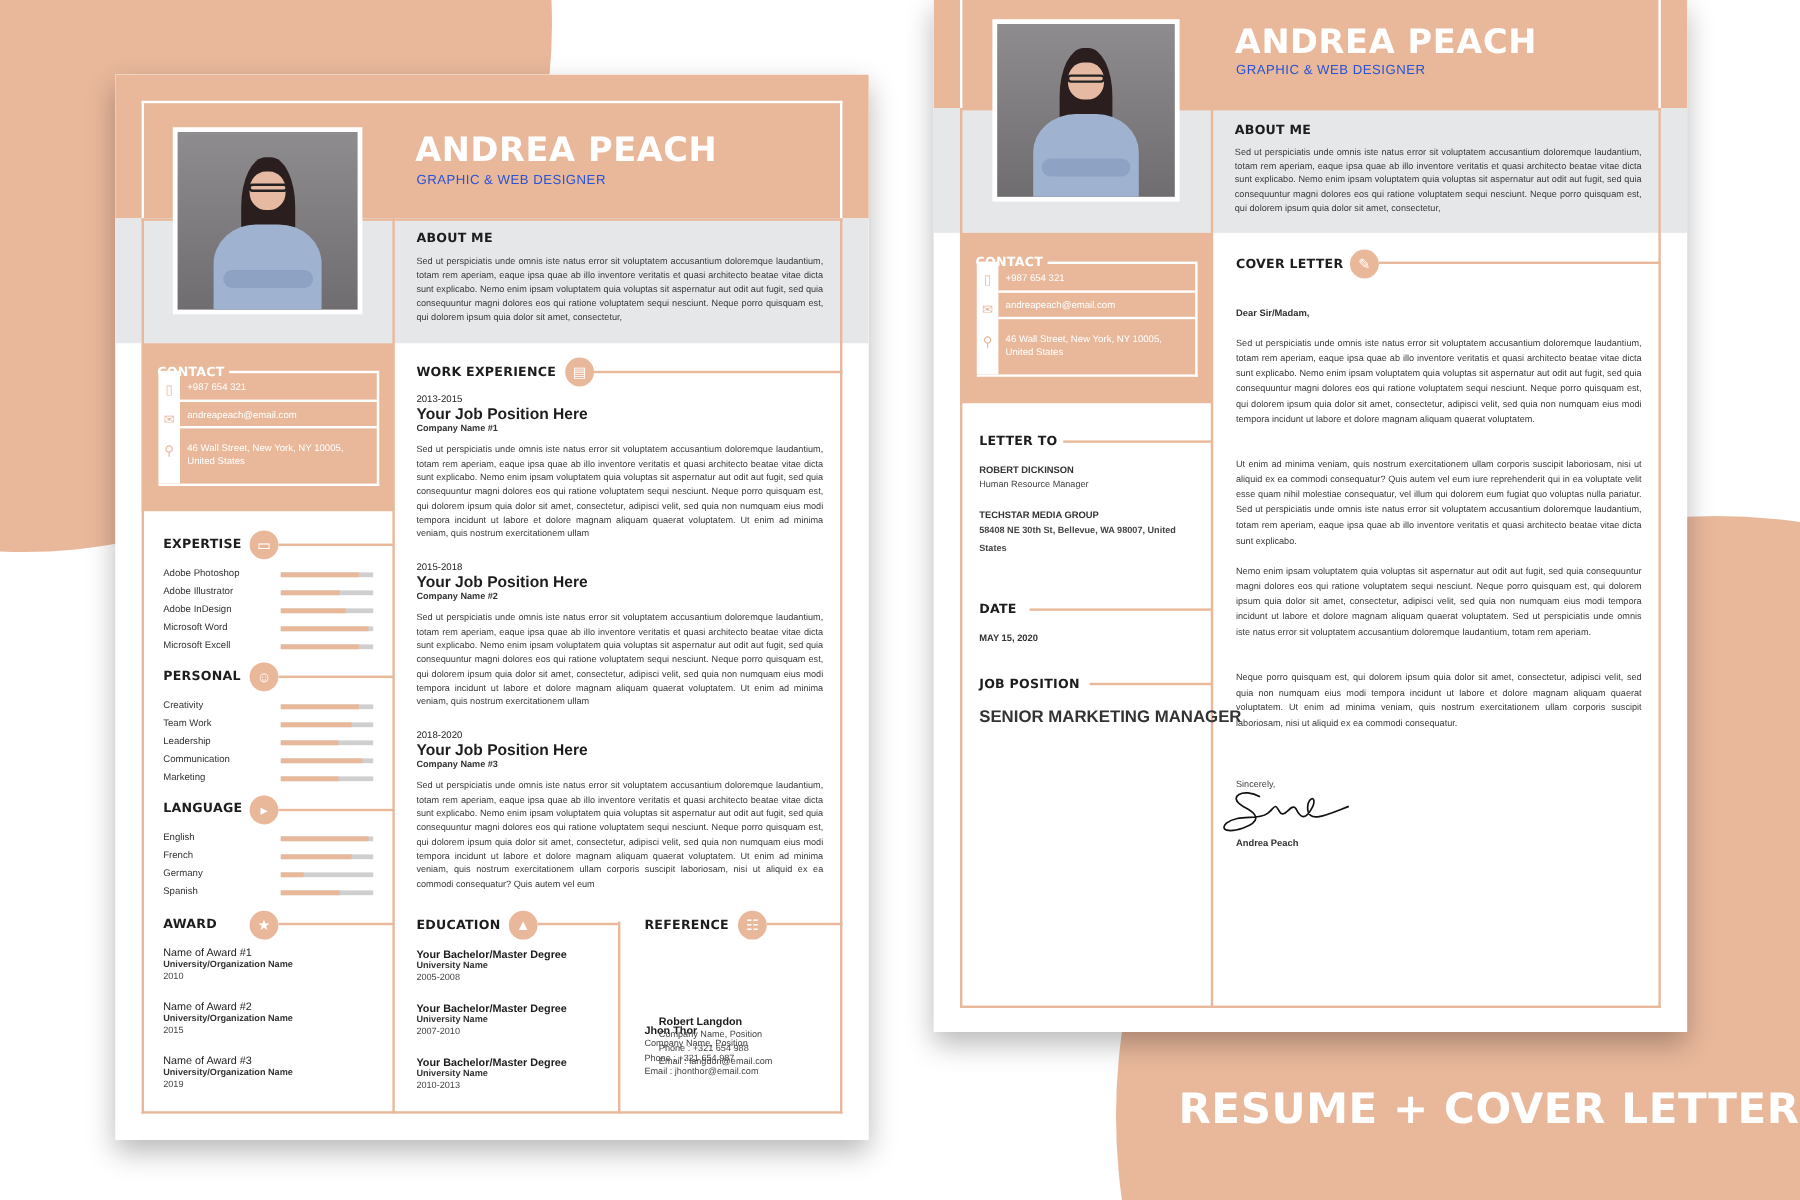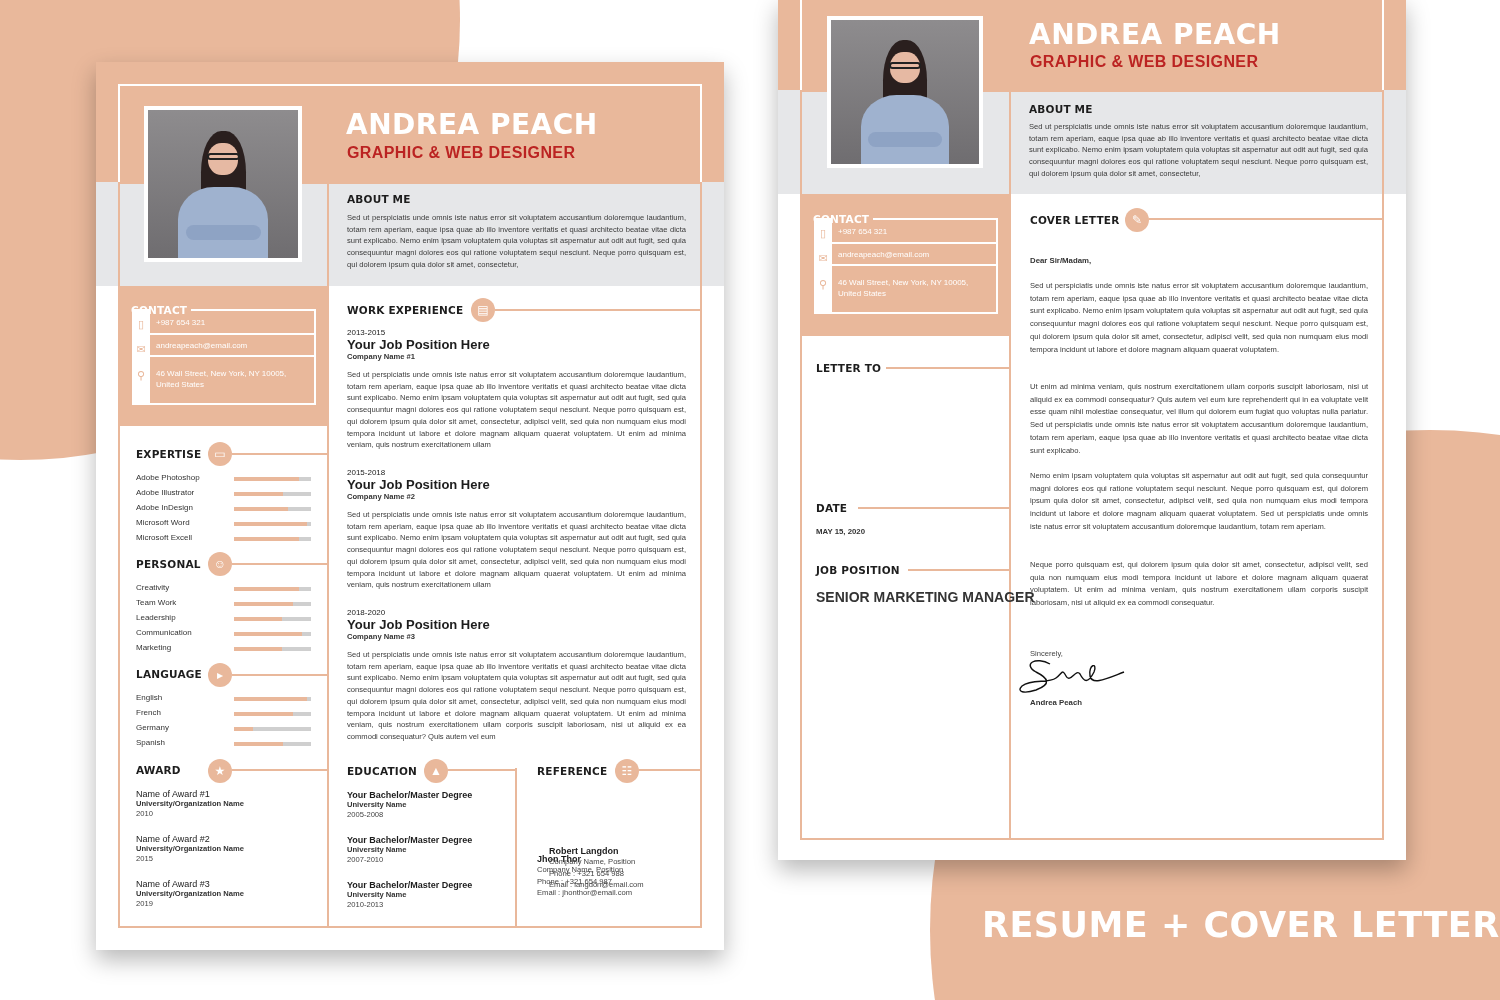--- a/index.html
+++ b/index.html
@@ -23,21 +23,21 @@
 
   .photo { position: absolute; background: #fff; padding: 4px; }
   .photo-inner { width: 100%; height: 100%; background: linear-gradient(180deg,#8e8c8e 0%,#6f6d70 100%); position: relative; overflow: hidden; }
   .ph-hair { position: absolute; left: 35%; top: 14%; width: 30%; height: 62%; background: #2a1f1e; border-radius: 45% 45% 20% 20%; }
   .ph-face { position: absolute; left: 40%; top: 22%; width: 20%; height: 22%; background: #e6b9a3; border-radius: 45%; }
   .ph-glasses { position: absolute; left: 39%; top: 29%; width: 22%; height: 5%; border: 2px solid #222; border-radius: 4px; }
   .ph-body { position: absolute; left: 20%; top: 52%; width: 60%; height: 55%; background: #9fb2cf; border-radius: 40% 40% 0 0; }
   .ph-arms { position: absolute; left: 25%; top: 78%; width: 50%; height: 10%; background: #8ea3c4; border-radius: 20px; }
 
   .name { position: absolute; color: #fff; font-weight: bold; font-family: "DejaVu Sans", sans-serif; font-size: 28px; letter-spacing: 0.5px; }
-  .title { position: absolute; color: #b91c1c; font-weight: bold; font-size: 16px; letter-spacing: 0.4px; opacity: 0.95; }
+  .title { position: absolute; color: #1d4ed8; font-weight: normal; font-size: 11px; letter-spacing: 0.4px; opacity: 0.95; }
 
   .h { position: absolute; font-family: "DejaVu Sans", sans-serif; font-weight: bold; font-size: 10.5px; color: #1d1d1d; letter-spacing: 0.2px; }
   .h.white { color: #fff; }
   .para { position: absolute; font-size: 7.6px; line-height: 11.7px; color: #3a3a3a; text-align: justify; }
 
   .icon-circle { position: absolute; width: 24px; height: 24px; border-radius: 50%; background: #e9b89b; color: #fff; display: flex; align-items: center; justify-content: center; font-size: 12px; }
 
   .contact-box { position: absolute; border: 2px solid #fff; }
   .contact-row { position: absolute; left: 18px; right: 0; border-bottom: 2px solid #fff; color: #fff; font-size: 8px; padding-left: 6px; display: flex; align-items: center; line-height: 11px; }
   .contact-row:last-child { border-bottom: none; }
@@ -321,20 +321,26 @@
     <div class="ci" style="top:8px;">▯</div>
     <div class="ci" style="top:33px;">✉</div>
     <div class="ci" style="top:59px;">⚲</div>
     <div class="contact-row" style="top:2px;height:24px;">+987 654 321</div>
     <div class="contact-row" style="top:26px;height:22px;">andreapeach@email.com</div>
     <div class="contact-row" style="top:48px;height:44px;border-bottom:none;padding-right:4px;">46 Wall Street, New York, NY 10005, United States</div>
   </div>
 
   <div class="h" style="left:38px;top:364px;">LETTER TO</div>
   <div class="line" style="left:108px;top:369px;width:124px;height:2px;"></div>
+  <div class="blk" style="left:38px;top:389px;width:185px;">
+    <div class="entry-sub" style="font-size:7.8px;">ROBERT DICKINSON</div>
+    <div class="entry-small" style="line-height:15px;">Human Resource Manager</div>
+    <div class="entry-sub" style="font-size:7.8px;margin-top:14px;">TECHSTAR MEDIA GROUP</div>
+    <div class="entry-small" style="line-height:15px;font-weight:bold;">58408 NE 30th St, Bellevue, WA 98007, United States</div>
+  </div>
 
   <div class="h" style="left:38px;top:504px;">DATE</div>
   <div class="line" style="left:80px;top:509px;width:152px;height:2px;"></div>
   <div class="entry-sub blk" style="left:38px;top:529px;font-size:7.8px;">MAY 15, 2020</div>
 
   <div class="h" style="left:38px;top:566px;">JOB POSITION</div>
   <div class="line" style="left:130px;top:571px;width:102px;height:2px;"></div>
   <div class="entry-sub blk" style="left:38px;top:591px;font-size:14px;">SENIOR MARKETING MANAGER</div>
 
   <div class="h" style="left:252px;top:216px;">COVER LETTER</div>

